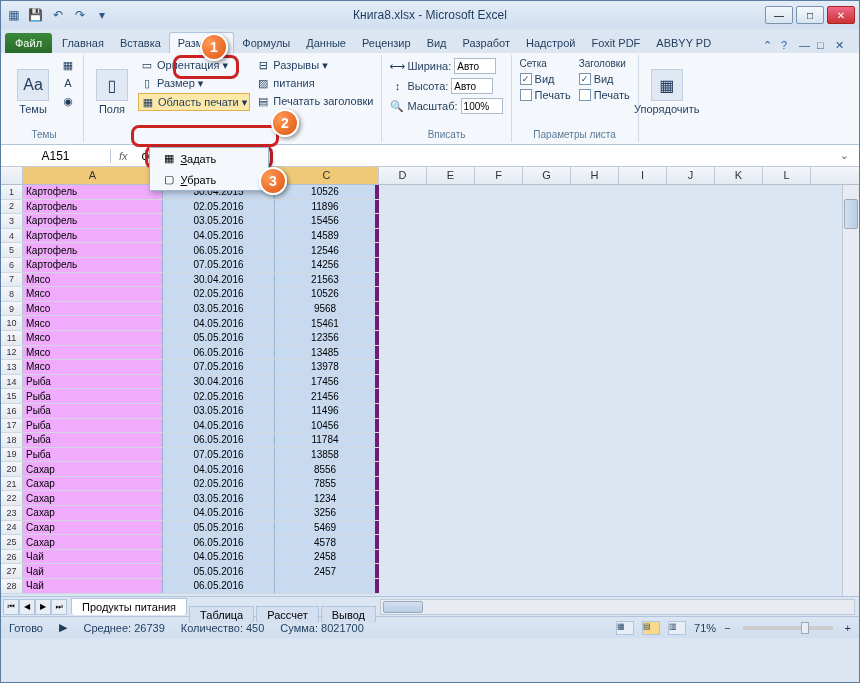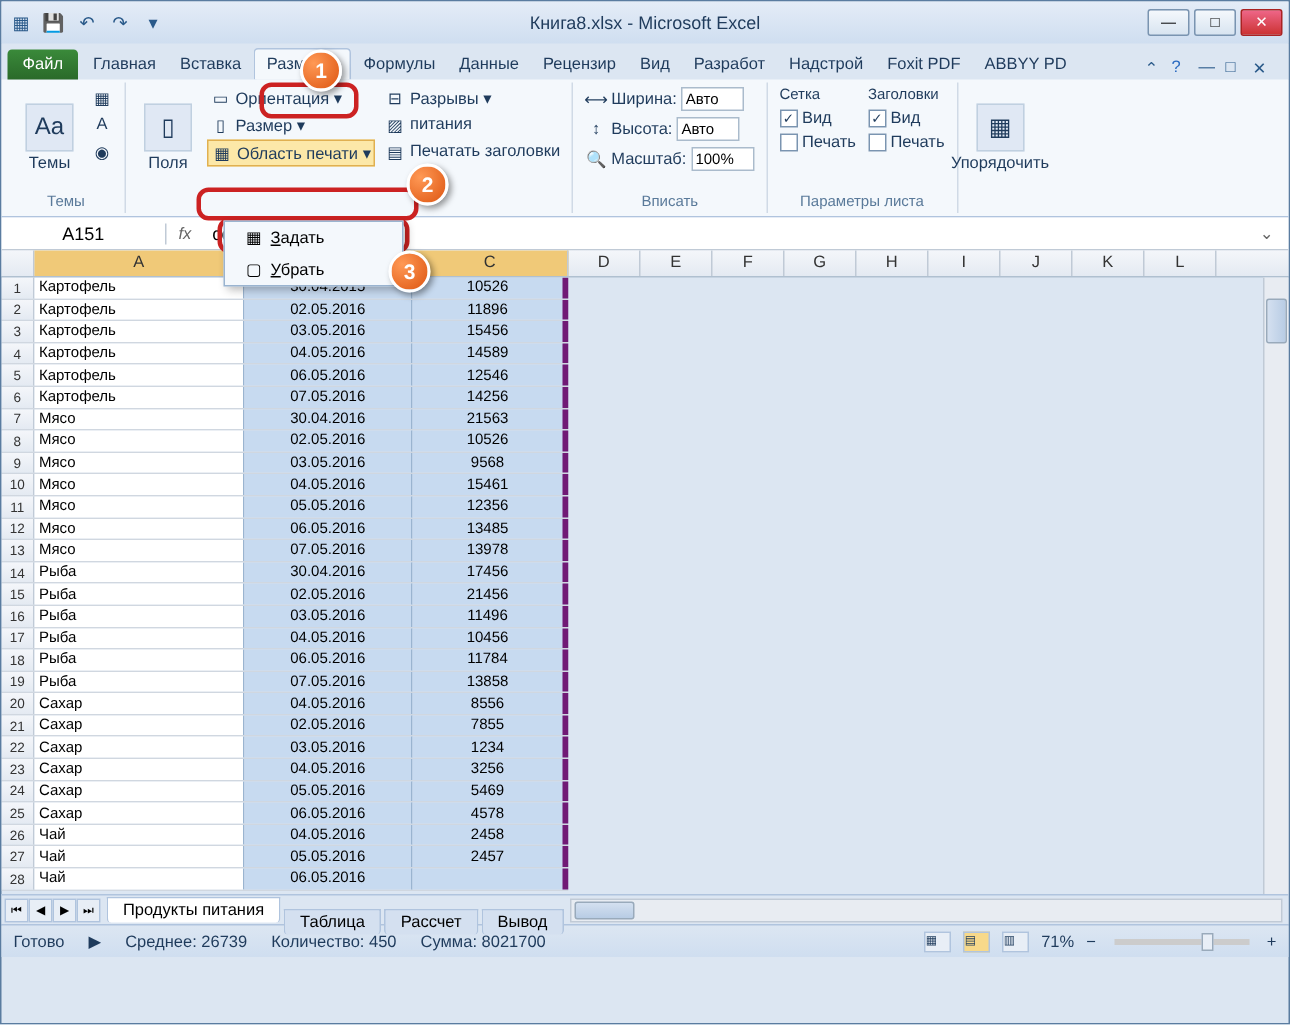--- a/index.html
+++ b/index.html
@@ -39,21 +39,21 @@
 .colhdr{border-right:1px solid #c0cad6;text-align:center;font-size:11px;color:#333;padding-top:2px;}
 .colhdr.hA{width:140px;background:#f0c978;}
 .colhdr.hB{width:112px;background:#f0c978;}
 .colhdr.hC{width:104px;background:#f0c978;}
 .colhdr.other{width:48px;}
 .grid-area{display:flex;position:relative;}
 .grid-body{height:411px;overflow:hidden;position:relative;}
 .grow{display:flex;height:14.6px;border-bottom:1px solid #d0d7e0;}
 .rowhdr{width:22px;background:linear-gradient(#f4f6fa,#e4eaf2);border-right:1px solid #c0cad6;text-align:center;font-size:9px;color:#333;display:flex;align-items:center;justify-content:center;}
 .cell{border-right:1px solid #9ab4d0;font-size:10px;padding:0 3px;display:flex;align-items:center;background:#c7daf0;}
-.cell.cA{width:140px;background:#ffffff;justify-content:flex-start;}
+.cell.cA{width:140px;background:#f0abfc;justify-content:flex-start;}
 .cell.cB{width:112px;justify-content:center;}
 .cell.cC{width:104px;justify-content:center;border-right:4px solid #701a75;}
 .deadarea{flex:1;background:#808080;}
 .watermark{position:absolute;left:140px;top:350px;font-size:22px;color:#c0c8d4;pointer-events:none;}
 .vscroll{width:17px;background:#e8ecf2;border-left:1px solid #c0cad6;position:absolute;right:0;top:0;bottom:0;}
 .vscroll .thumb{position:absolute;left:1px;right:1px;top:14px;height:30px;background:linear-gradient(90deg,#d4e0f0,#b8cce4);border:1px solid #9ab;border-radius:2px;}
 .sheettabs{height:20px;background:#dce6f2;display:flex;align-items:center;border-top:1px solid #b0c4de;}
 .navbtns{display:flex;gap:0;padding:0 2px;}
 .navbtn{width:16px;height:16px;border:1px solid #b0c4de;background:#e8eef6;font-size:8px;display:flex;align-items:center;justify-content:center;}
 .sheettab{padding:2px 10px;background:#fff;border:1px solid #b0c4de;border-bottom:none;border-radius:0 0 3px 3px;font-size:11px;margin-left:2px;}

